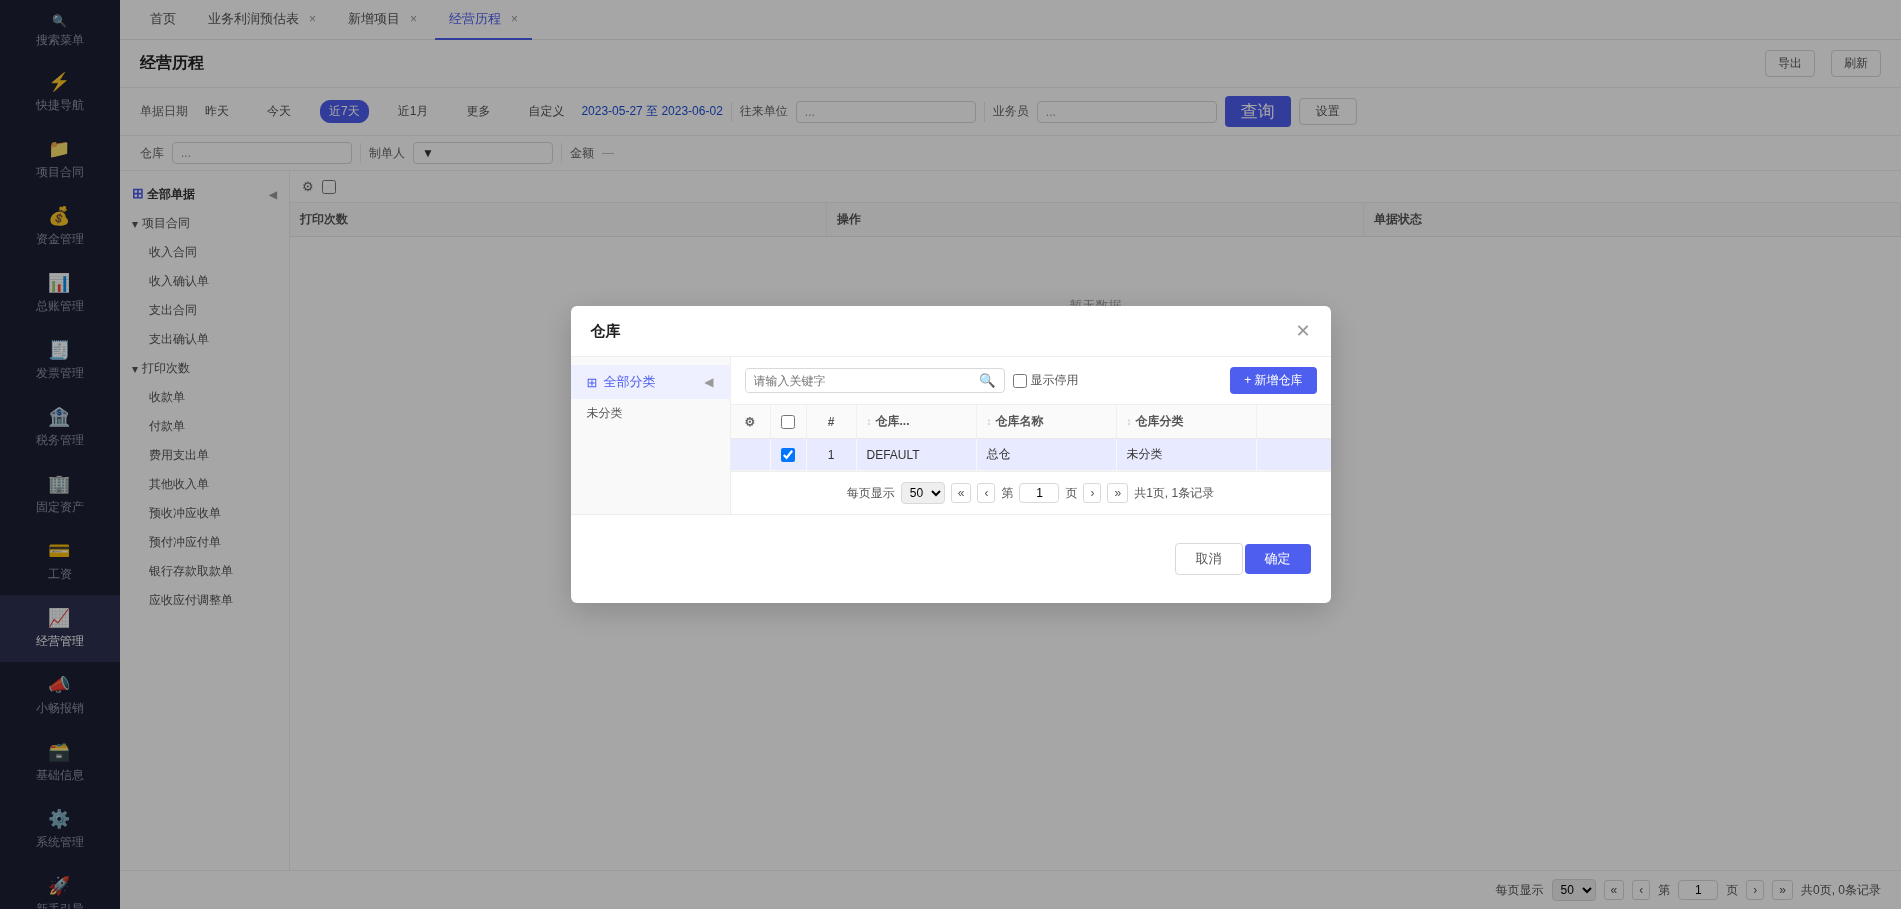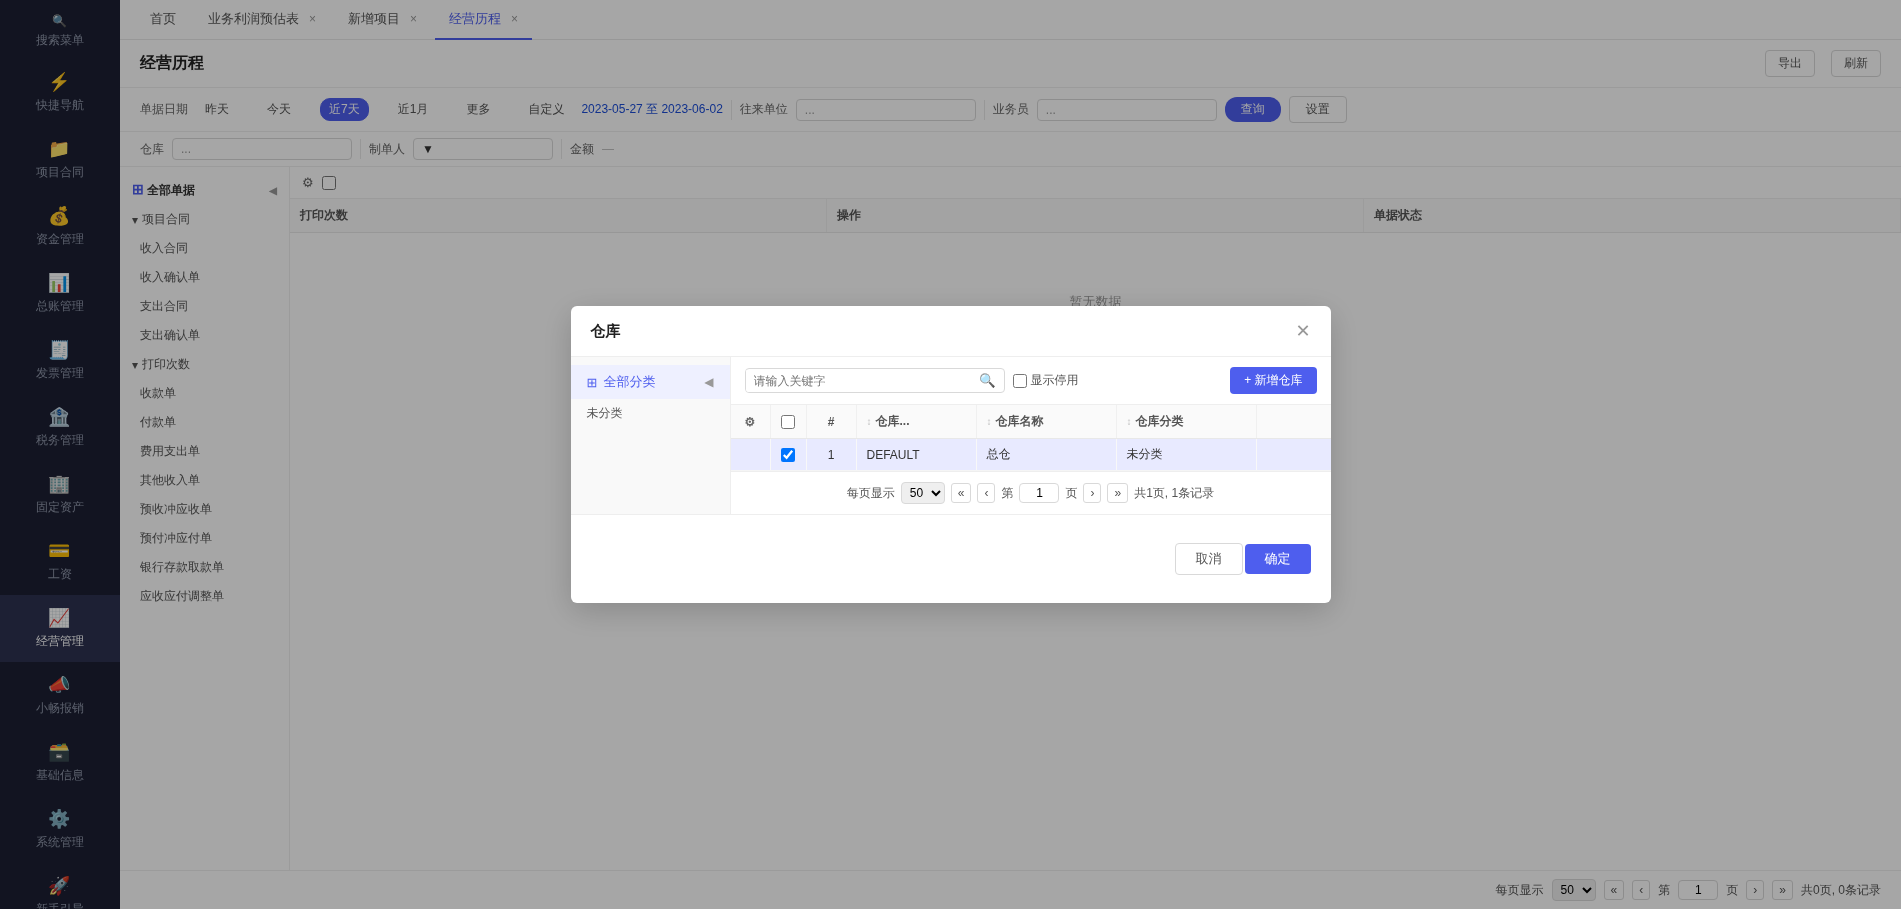--- a/index.html
+++ b/index.html
@@ -33,34 +33,34 @@
     
     .filter-area { background: #fff; padding: 8px 20px; display: flex; flex-wrap: wrap; gap: 8px; align-items: center; border-bottom: 1px solid #eee; }
     .filter-row { display: flex; align-items: center; gap: 8px; flex-wrap: wrap; }
     .filter-label { color: #666; font-size: 12px; white-space: nowrap; }
     .filter-date-btns { display: flex; gap: 20px; align-items: flex-start; }
     .date-btn { padding: 2px 8px; border-radius: 4px; cursor: pointer; font-size: 12px; color: #555; border: 1px solid transparent; }
     .date-btn.active { background: #4e5eee; color: #fff; border-color: #4e5eee; border-radius: 10px; }
     .date-range { font-size: 12px; color: #1d4ed8; }
     .filter-select { padding: 3px 8px; border: 1px solid #d9d9d9; border-radius: 4px; font-size: 12px; min-width: 180px; color: #333; background: #fff; cursor: pointer; display: flex; align-items: center; justify-content: space-between; }
     .filter-select .ellipsis { color: #999; }
-    .btn-query { padding: 4px 16px; background: #4e5eee; color: #fff; border: none; border-radius: 12px; cursor: pointer; font-size: 12px; }
+    .btn-query { padding: 4px 16px; background: #4e5eee; color: #fff; border: none; border-radius: 4px; cursor: pointer; font-size: 17px; }
     .btn-setting { padding: 4px 16px; background: #fff; color: #555; border: 1px solid #d9d9d9; border-radius: 4px; cursor: pointer; font-size: 12px; }
 
     
     .filter-row2 { display: flex; gap: 8px; align-items: center; padding: 6px 20px; background: #fff; border-bottom: 1px solid #eee; }
 
     
     .content-area { flex: 1; display: flex; overflow: hidden; }
 
     
     .sub-sidebar { width: 170px; background: #fff; border-right: 1px solid #eee; padding: 8px 0; overflow-y: auto; flex-shrink: 0; }
     .sub-sidebar-header { display: flex; align-items: center; justify-content: space-between; padding: 6px 12px; color: #333; font-weight: bold; font-size: 12px; cursor: pointer; }
     .sub-sidebar-toggle { color: #999; font-size: 10px; }
-    .sub-sidebar-item { padding: 6px 20px; font-size: 12px; color: #555; cursor: pointer; }
+    .sub-sidebar-item { padding: 6px 29px; font-size: 12px; color: #555; cursor: pointer; }
     .sub-sidebar-group { padding: 6px 12px; font-size: 12px; color: #555; cursor: pointer; display: flex; align-items: center; gap: 4px; }
 
     
     .table-area { flex: 1; overflow: auto; background: #fff; }
     .table-toolbar { display: flex; align-items: center; gap: 8px; padding: 8px 12px; border-bottom: 1px solid #eee; }
     .table-empty { display: flex; flex-direction: column; align-items: center; justify-content: center; padding: 60px 0; color: #999; font-size: 13px; }
 
     
     .bottom-bar { background: #fff; border-top: 1px solid #eee; padding: 8px 20px; display: flex; align-items: center; justify-content: flex-end; gap: 8px; font-size: 12px; color: #555; }
 

